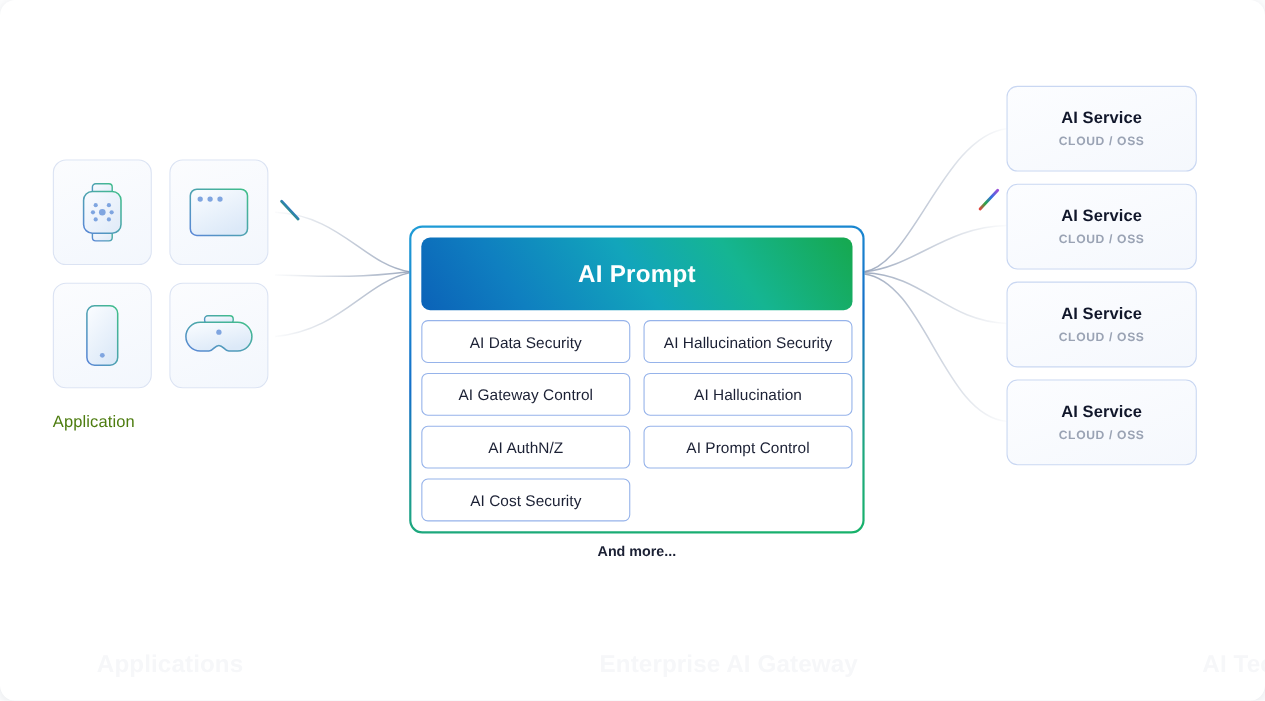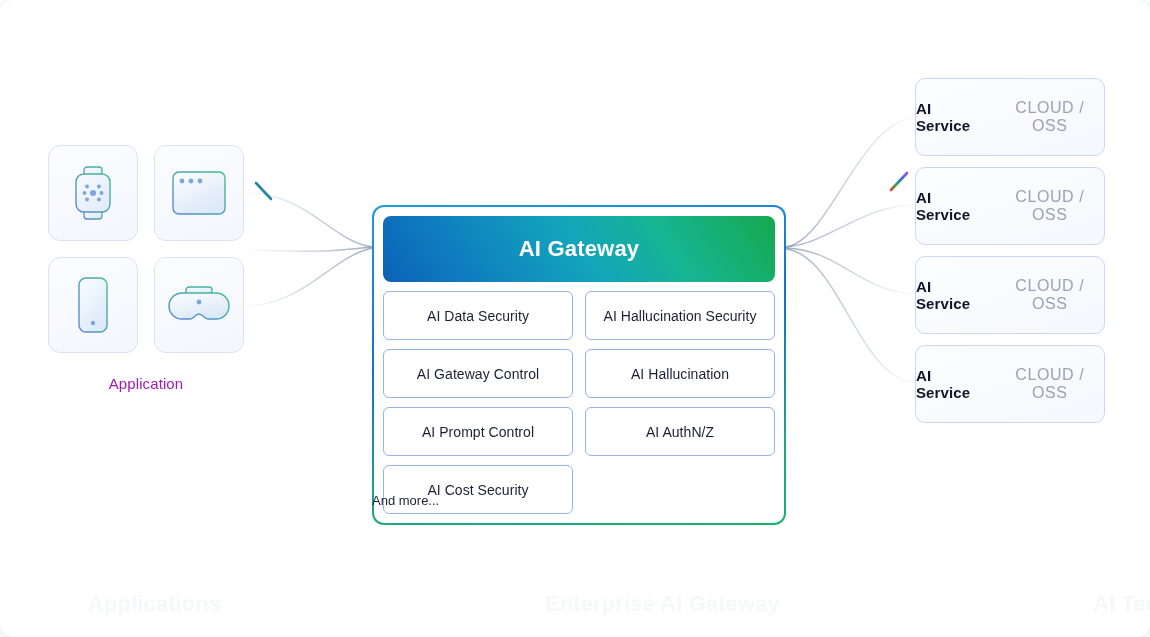--- a/index.html
+++ b/index.html
@@ -66,23 +66,23 @@
     height: 96px;
     border: 1px solid #dbe3f3;
     border-radius: 12px;
     background: linear-gradient(160deg, #fbfcfe 0%, #f3f7fd 100%);
     display: flex;
     align-items: center;
     justify-content: center;
   }
   .app-label {
     margin-top: 22px;
-    text-align: center;
+    text-align: left;
     font-size: 15px;
-    color: #a21caf;
+    color: #4d7c0f;
     letter-spacing: 0.1px;
   }
 
   
   #gateway {
     position: absolute;
     left: 372px;
     top: 205px;
     width: 414px;
     border-radius: 12px;
@@ -108,72 +108,72 @@
     font-weight: 700;
     letter-spacing: 0.2px;
   }
   #feature-grid {
     margin-top: 9px;
     display: grid;
     grid-template-columns: 1fr 1fr;
     gap: 9px 12px;
   }
   .feature-box {
-    height: 49px;
+    height: 39px;
     border: 1px solid #96b3ea;
     border-radius: 6px;
     background: #ffffff;
     display: flex;
     align-items: center;
     justify-content: center;
     font-size: 14px;
     color: #1b2034;
     letter-spacing: 0.05px;
   }
   #and-more {
     position: absolute;
     left: 372px;
     top: 493px;
     width: 414px;
-    text-align: left;
+    text-align: center;
     font-size: 13px;
-    font-weight: 400;
+    font-weight: 700;
     color: #1b2034;
   }
 
   
   #service-stack {
     position: absolute;
     left: 915px;
     top: 78px;
     display: flex;
     flex-direction: column;
     gap: 11px;
   }
   .service-card {
-    width: 190px;
+    width: 173px;
     height: 78px;
     border: 1px solid #c9d7f2;
     border-radius: 10px;
     background: linear-gradient(160deg, #fcfdff 0%, #f5f8fd 100%);
     display: flex;
-    flex-direction: row;
+    flex-direction: column;
     align-items: center;
     justify-content: center;
     gap: 7px;
   }
   .service-title {
     font-size: 15px;
     font-weight: 700;
     color: #10162a;
     letter-spacing: 0.1px;
   }
   .service-sub {
-    font-size: 16px;
-    font-weight: 400;
+    font-size: 11px;
+    font-weight: 700;
     color: #9aa3b4;
     letter-spacing: 0.6px;
     text-align: center;
   }
 </style>
 </head>
 <body>
 
 <div id="canvas">
 
@@ -307,29 +307,29 @@
         </svg>
       </div>
 
     </div>
     <div class="app-label">Application</div>
   </div>
 
   <div id="gateway">
     <div id="gateway-inner">
       <div id="gateway-header">
-        <span id="gateway-title">AI Gateway</span>
+        <span id="gateway-title">AI Prompt</span>
       </div>
       <div id="feature-grid">
         <div class="feature-box">AI Data Security</div>
         <div class="feature-box">AI Hallucination Security</div>
         <div class="feature-box">AI Gateway Control</div>
         <div class="feature-box">AI Hallucination</div>
+        <div class="feature-box">AI AuthN/Z</div>
         <div class="feature-box">AI Prompt Control</div>
-        <div class="feature-box">AI AuthN/Z</div>
         <div class="feature-box">AI Cost Security</div>
       </div>
     </div>
   </div>
   <div id="and-more">And more...</div>
 
   <div id="service-stack">
     <div class="service-card">
       <span class="service-title">AI Service</span>
       <span class="service-sub">CLOUD / OSS</span>

